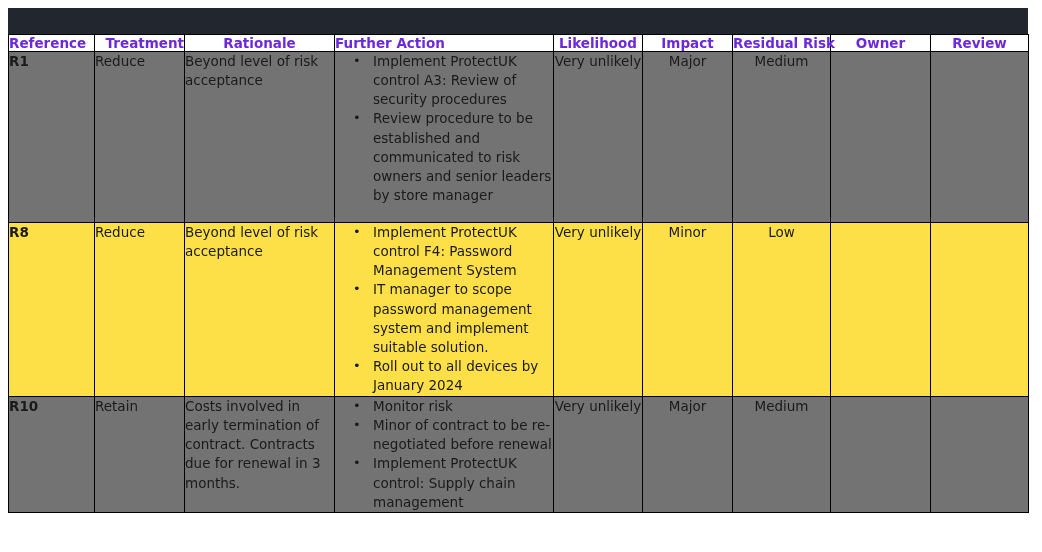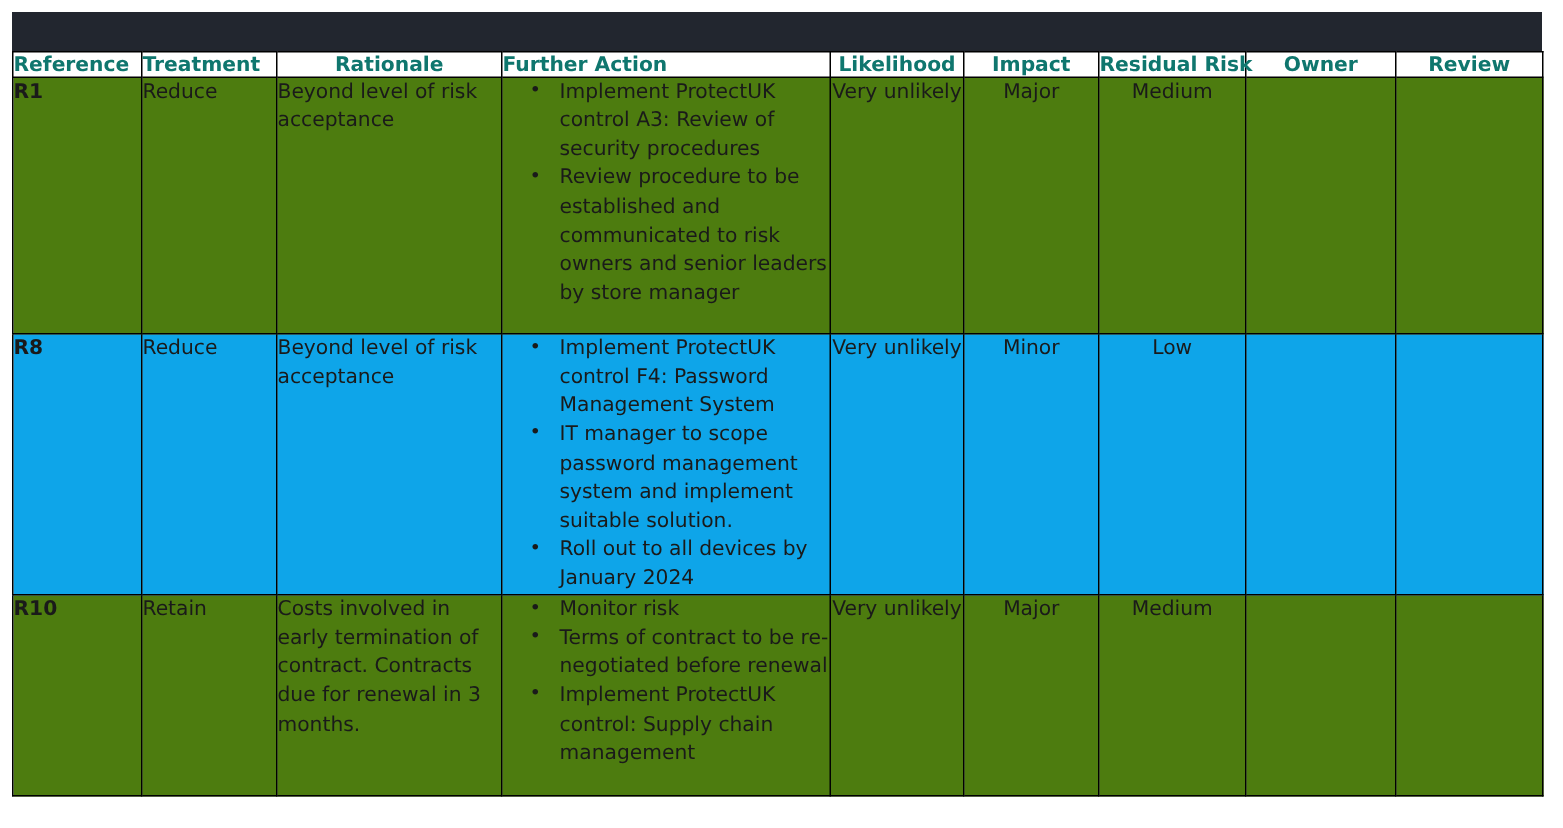--- a/index.html
+++ b/index.html
@@ -53,37 +53,37 @@
     padding: 0;
     vertical-align: top;
   }
 
   
   thead th {
     background: #ffffff;
     height: 16px;
     font-size: 13.5px;
     font-weight: bold;
-    color: #0f766e;
+    color: #6d28d9;
     padding: 2px 5px 3px 5px;
     vertical-align: middle;
     white-space: nowrap;
   }
   thead th.left  { text-align: left; }
   thead th.center { text-align: center; }
 
   
   tbody td {
     font-size: 13.5px;
     color: #1a1a1a;
     line-height: 1.42;
     padding: 6px 7px 6px 7px;
   }
-  tbody tr.shaded td { background: #4d7c0f; }
-  tbody tr.plain  td { background: #0ea5e9; }
+  tbody tr.shaded td { background: #737373; }
+  tbody tr.plain  td { background: #fde047; }
 
   td.ref   { font-weight: bold; }
   td.mid   { vertical-align: middle; text-align: center; padding-left: 4px; padding-right: 4px; }
   td.resid { vertical-align: middle; text-align: center; font-weight: normal; }
   td.blank { }
 
   
   ul.actions {
     margin: 0;
     padding: 0 0 0 38px;
@@ -100,21 +100,21 @@
     position: absolute;
     left: -20px;
     top: 0;
     font-size: 13px;
     line-height: 1.42;
     color: #1a1a1a;
   }
 
   .row-h1 td { height: 171px; }
   .row-h2 td { height: 174px; }
-  .row-h3 td { height: 134px; }
+  .row-h3 td { height: 116px; }
 </style>
 </head>
 <body>
 
 <div class="page">
   <div class="table-wrap">
 
     <div class="title-band"></div>
 
     <table class="risk">
@@ -126,21 +126,21 @@
         <col style="width:89px">
         <col style="width:90px">
         <col style="width:98px">
         <col style="width:100px">
         <col style="width:98px">
       </colgroup>
 
       <thead>
         <tr>
           <th class="left" style="text-align: left;">Reference</th>
-          <th class="left" style="text-align: left;">Treatment</th>
+          <th class="left" style="text-align: right;">Treatment</th>
           <th class="left" style="text-align: center;">Rationale</th>
           <th class="left" style="text-align: left;">Further Action</th>
           <th class="center" style="text-align: center;">Likelihood</th>
           <th class="center" style="text-align: center; margin-left: 24px;">Impact</th>
           <th class="center" style="text-align: center;">Residual Risk</th>
           <th class="center" style="text-align: center;">Owner</th>
           <th class="center" style="text-align: center;">Review</th>
         </tr>
       </thead>
 
@@ -181,21 +181,21 @@
           <td class="blank"></td>
         </tr>
 
         <tr class="shaded row-h3">
           <td class="ref">R10</td>
           <td>Retain</td>
           <td>Costs involved in early termination of contract. Contracts due for renewal in 3 months.</td>
           <td>
             <ul class="actions">
                 <li>Monitor risk</li>
-                <li>Terms of contract to be re-negotiated before renewal</li>
+                <li>Minor of contract to be re-negotiated before renewal</li>
                 <li>Implement ProtectUK control: Supply chain management</li>
               </ul>
           </td>
           <td class="mid">Very unlikely</td>
           <td class="mid">Major</td>
           <td class="resid">Medium</td>
           <td class="blank"></td>
           <td class="blank"></td>
         </tr>
 

